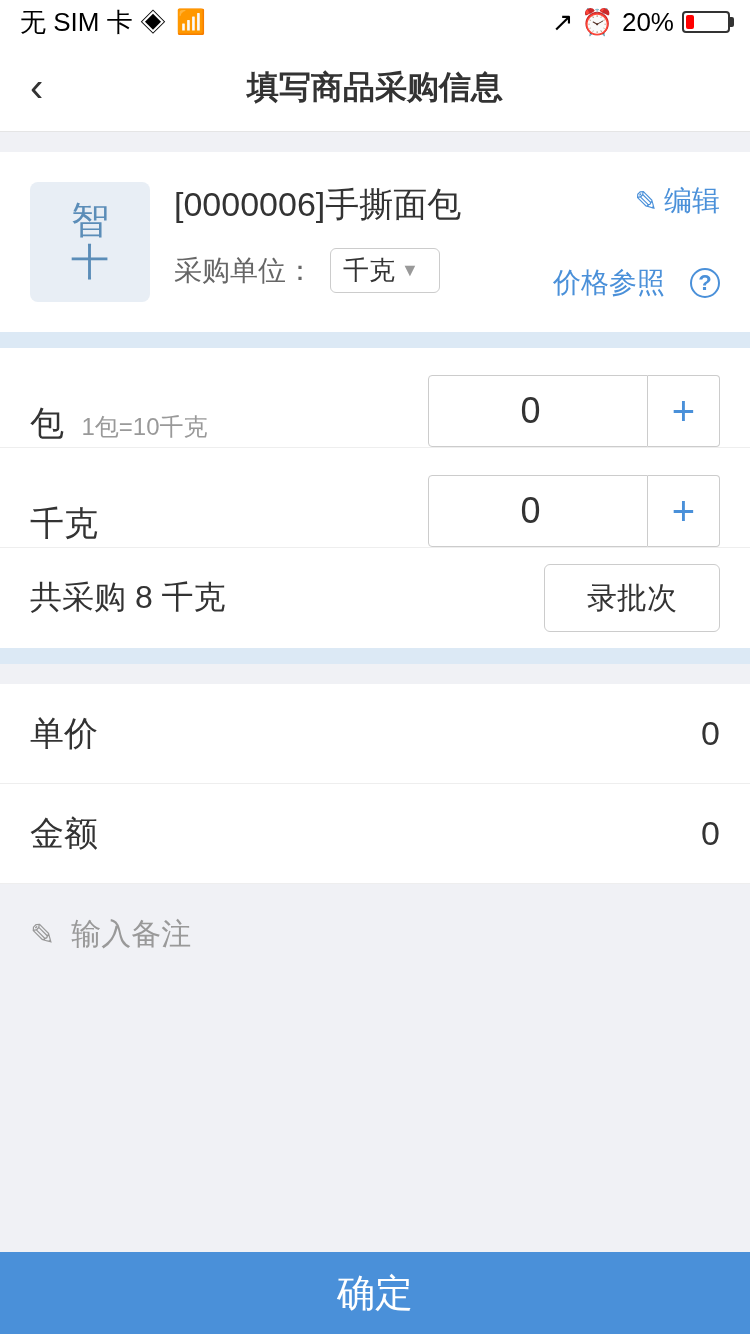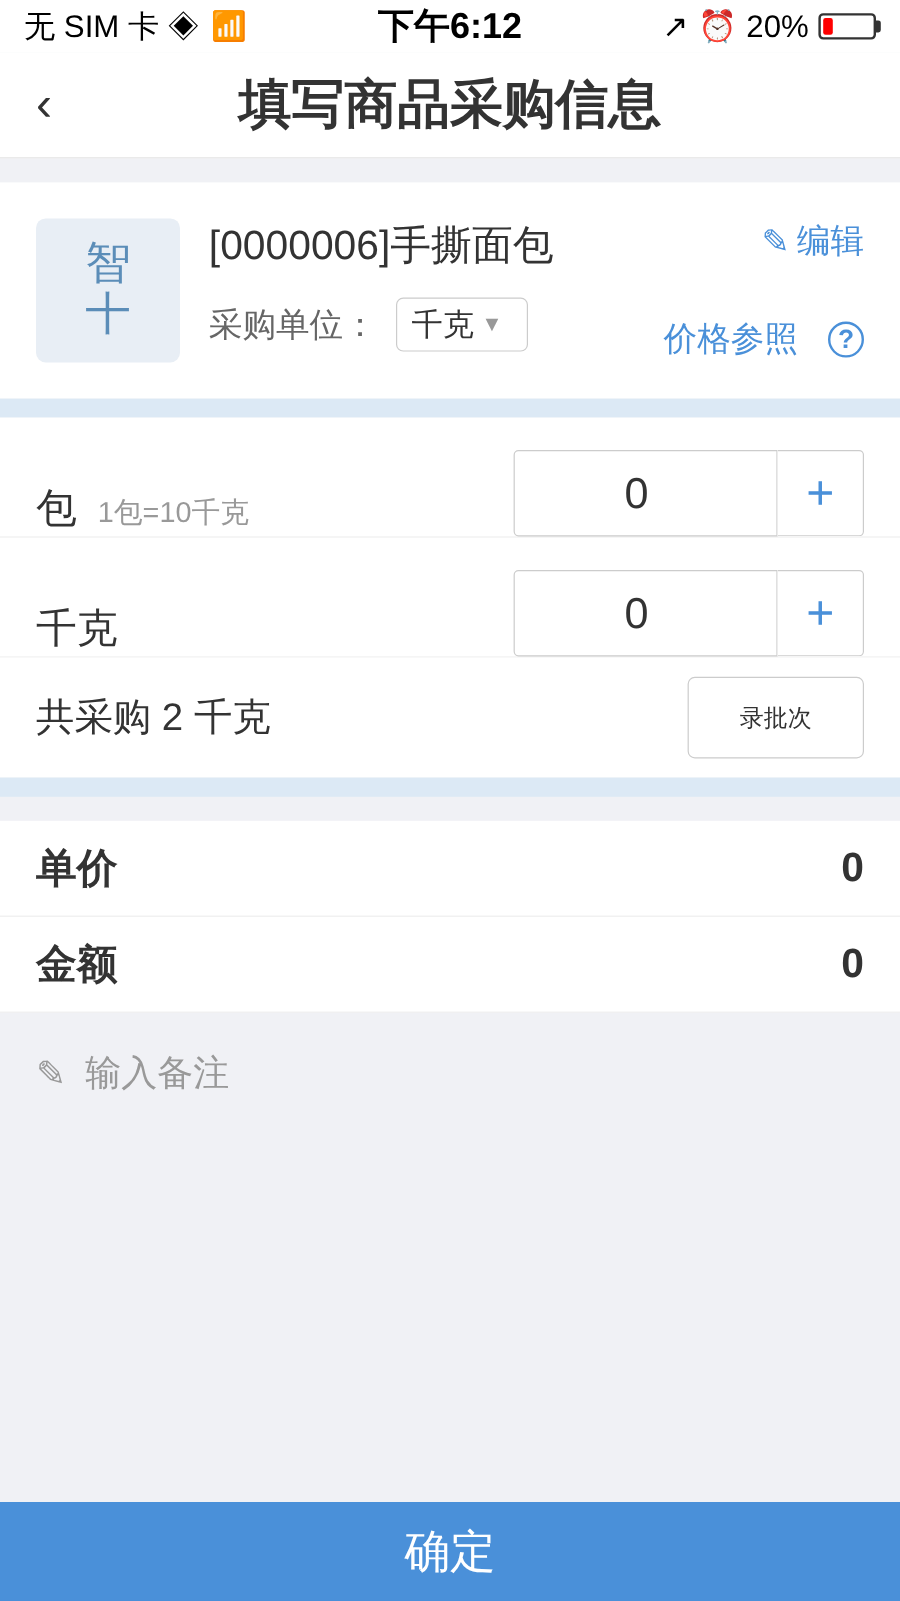--- a/index.html
+++ b/index.html
@@ -83,21 +83,21 @@
       position: relative;
     }
     .back-btn {
       position: absolute;
       left: 30px;
       font-size: 40px;
       color: #333;
       cursor: pointer;
     }
     .header-title {
-      font-size: 44px;
+      font-size: 32px;
       font-weight: 600;
       color: #333;
     }
 
     
     .product-card {
       background: #fff;
       margin-top: 20px;
       padding: 30px;
       display: flex;
@@ -255,46 +255,45 @@
       justify-content: space-between;
       padding: 0 30px;
       height: 100px;
       background: #fff;
     }
     .summary-text {
       font-size: 32px;
       color: #333;
     }
     .record-btn {
-      width: 147px;
+      width: 176px;
       height: 68px;
       border: 1px solid #ccc;
       border-radius: 6px;
       background: #fff;
-      font-size: 20px;
+      font-size: 30px;
       color: #333;
       cursor: pointer;
       display: flex;
       align-items: center;
       justify-content: center;
     }
 
     
     .price-section {
       background: #fff;
       margin-top: 20px;
     }
     .price-row {
       display: flex;
       align-items: center;
       justify-content: space-between;
       padding: 0 30px;
-      height: 80px;
+      height: 100px;
       border-bottom: 1px solid #eee;
-      font-weight: bold;
     }
     .price-label {
       font-size: 34px;
       color: #333;
     }
     .price-value {
       font-size: 34px;
       color: #333;
     }
 
@@ -350,21 +349,20 @@
 </head>
 <body>
 
 <div class="page-wrapper">
 
   <div class="status-bar">
     <div class="status-left">
       <span>无 SIM 卡 ◈</span>
       <span class="wifi-icon">📶</span>
     </div>
-    <div class="status-center">下午6:12</div>
     <div class="status-right">
       <span>↗</span>
       <span>⏰</span>
       <span>20%</span>
       <div class="battery-bar">
         <div class="battery-fill"></div>
         <div class="battery-tip"></div>
       </div>
     </div>
   </div>
@@ -418,21 +416,21 @@
     <div class="input-row">
       <div class="input-label">千克</div>
       <div class="input-control">
         <input class="input-box" type="number" value="0" style="">
         <button class="plus-btn">+</button>
       </div>
     </div>
   </div>
 
   <div class="summary-row">
-    <span class="summary-text">共采购 2 千克</span>
+    <span class="summary-text">共采购 8 千克</span>
     <button class="record-btn">录批次</button>
   </div>
 
   <div class="divider-blue"></div>
 
   <div class="price-section">
     <div class="price-row">
       <span class="price-label">单价</span>
       <span class="price-value">0</span>
     </div>

